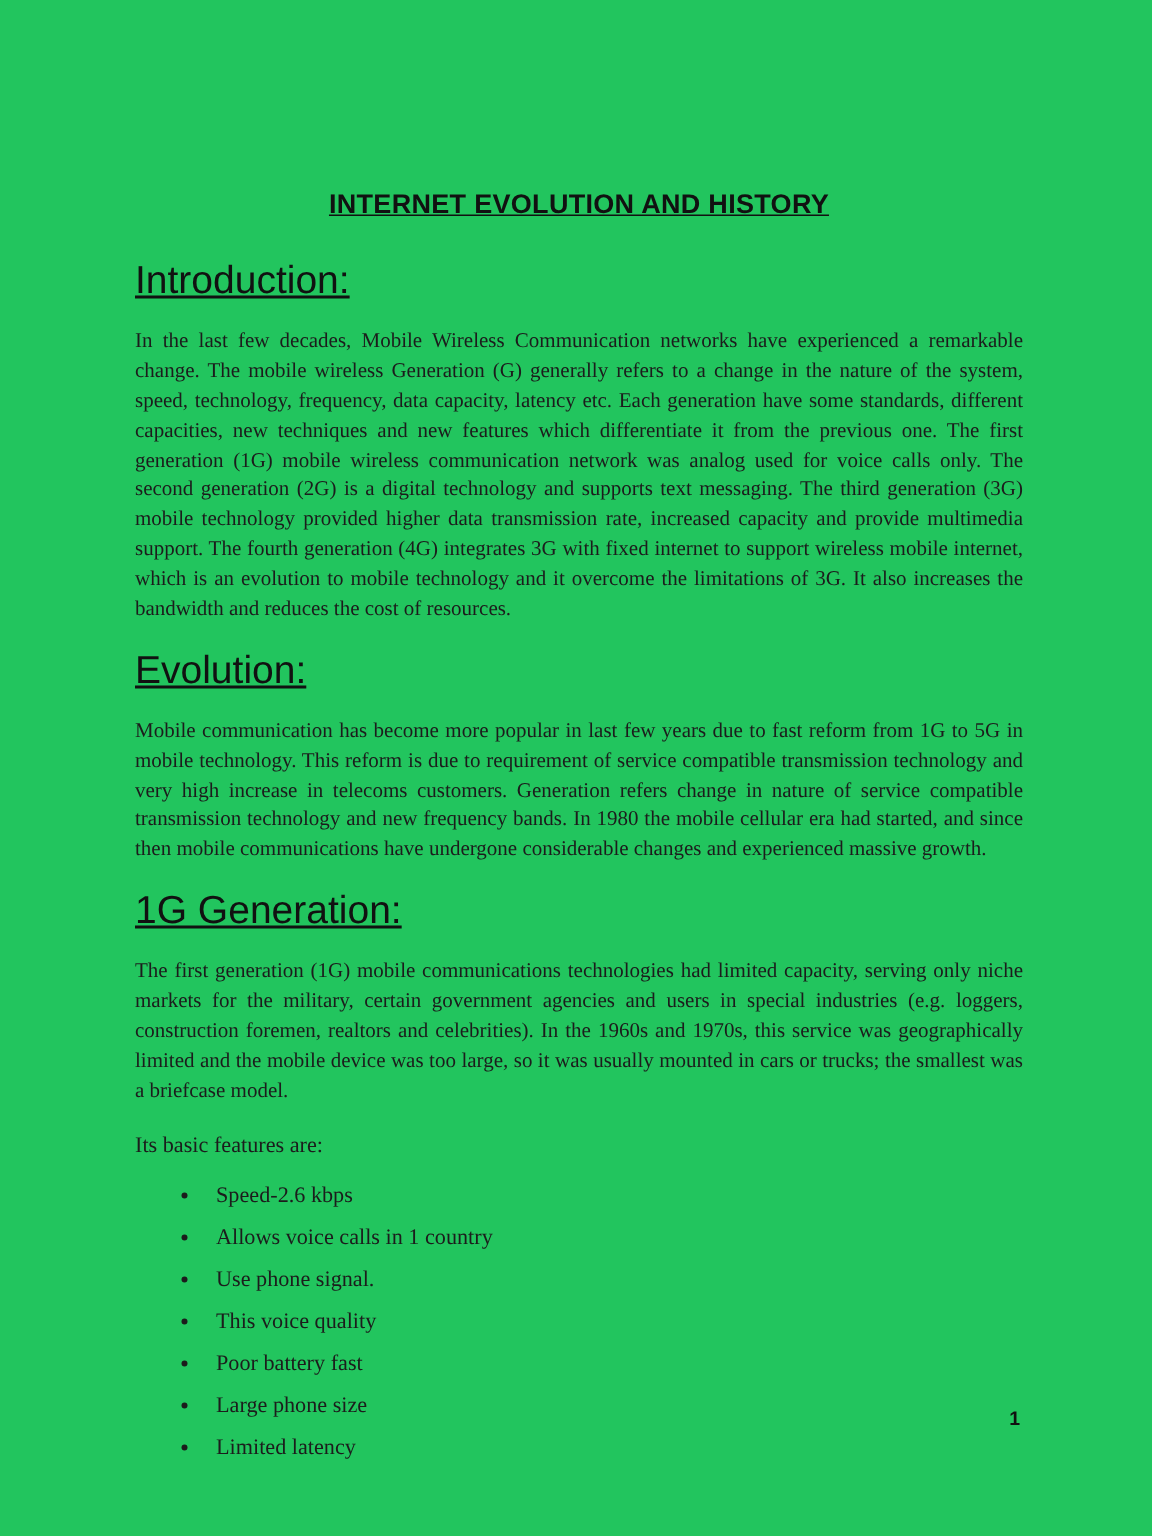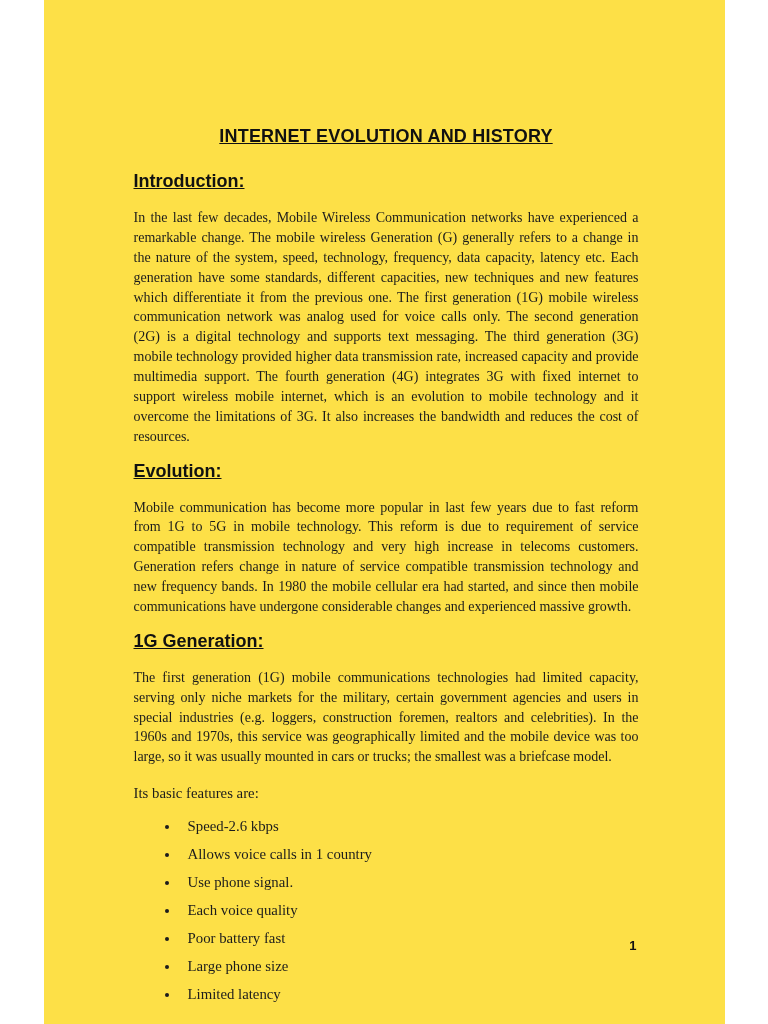--- a/index.html
+++ b/index.html
@@ -2,44 +2,44 @@
 <html><head>
 <meta charset="utf-8">
 <style>
   * { margin: 0; padding: 0; box-sizing: border-box; }
   html, body {
     background: #ffffff;
     font-family: "Liberation Serif", serif;
   }
   .page {
     position: relative;
-    width: 681px;
+    width: 768px;
     height: 1024px;
     margin: 0 auto;
-    background: #fde047;
+    background: #22c55e;
     color: #1c1c1c;
     overflow: hidden;
   }
   .content {
     padding: 126px 86px 0 90px;
   }
   h1.doc-title {
     font-family: "Liberation Sans", sans-serif;
     font-weight: 700;
     font-size: 18px;
     text-align: center;
     text-decoration: underline;
     color: #111111;
     margin-bottom: 24px;
     letter-spacing: 0.2px;
   }
   h2.section-heading {
     font-family: "Liberation Sans", sans-serif;
-    font-weight: 700;
-    font-size: 18px;
+    font-weight: 400;
+    font-size: 26px;
     text-decoration: underline;
     color: #111111;
     margin-top: 26px;
     margin-bottom: 16px;
   }
   h2.section-heading:first-of-type { margin-top: 0; }
   p.body-para {
     font-size: 14px;
     line-height: 1.42;
     text-align: justify;
@@ -95,21 +95,21 @@
     </section>
 
     <section>
       <h2 class="section-heading">1G Generation:</h2>
       <p class="body-para">The first generation (1G) mobile communications technologies had limited capacity, serving only niche markets for the military, certain government agencies and users in special industries (e.g. loggers, construction foremen, realtors and celebrities). In the 1960s and 1970s, this service was geographically limited and the mobile device was too large, so it was usually mounted in cars or trucks; the smallest was a briefcase model.</p>
       <p class="lead-in">Its basic features are:</p>
       <ul class="feature-list">
         <li>Speed-2.6 kbps</li>
         <li>Allows voice calls in 1 country</li>
         <li>Use phone signal.</li>
-        <li>Each voice quality</li>
+        <li>This voice quality</li>
         <li>Poor battery fast</li>
         <li>Large phone size</li>
         <li>Limited latency</li>
       </ul>
     </section>
 
   </div>
 
   <div class="page-number">1</div>
 </div>

